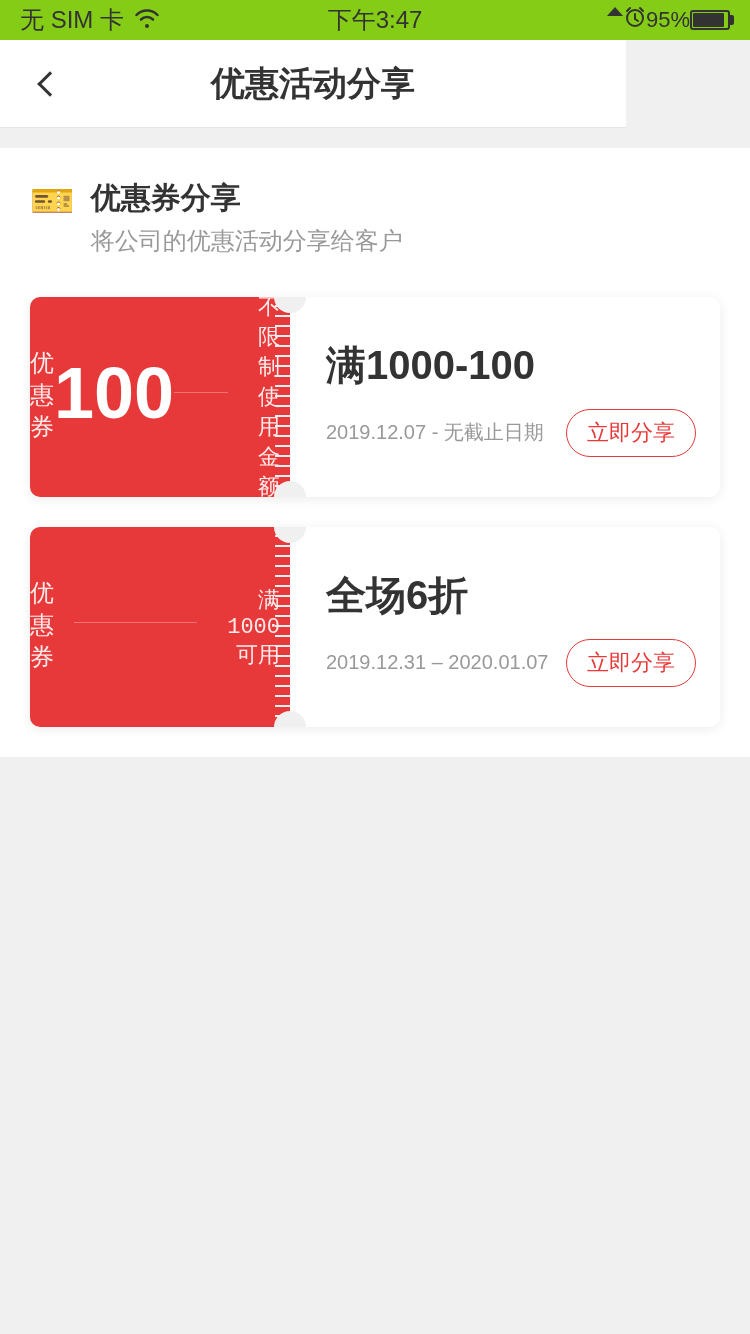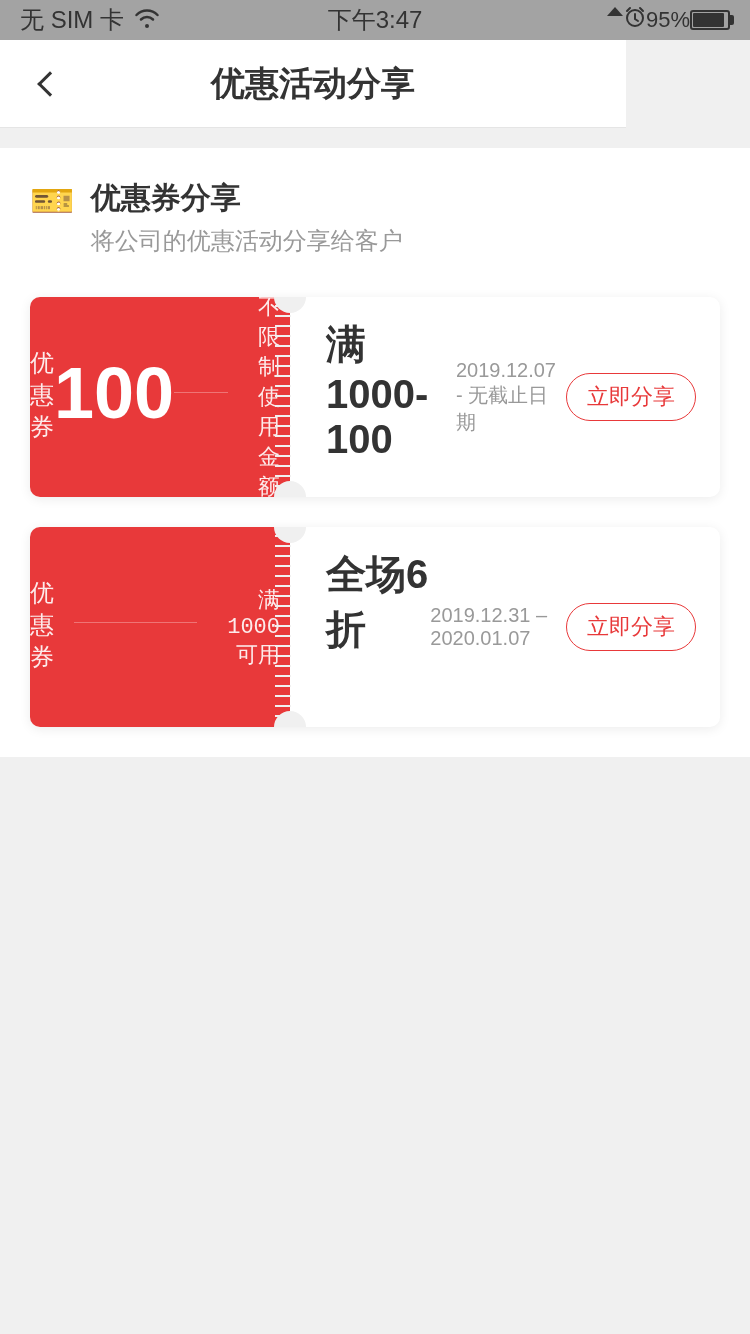--- a/index.html
+++ b/index.html
@@ -10,21 +10,21 @@
       min-height: 1334px;
       background: #f0f0f0;
       font-family: -apple-system, "PingFang SC", "Helvetica Neue", sans-serif;
       color: #333;
     }
 
     
     .status-bar {
       width: 750px;
       height: 40px;
-      background: #a3a3a3;
+      background: #84cc16;
       display: flex;
       align-items: center;
       justify-content: space-between;
       padding: 0 20px;
       font-size: 24px;
       font-weight: 500;
     }
     .status-left {
       display: flex;
       align-items: center;
@@ -238,21 +238,21 @@
       color: rgba(255,255,255,0.9);
       padding: 0 10px;
       text-align: right;
       font-family: Liberation Mono, monospace;
     }
 
     
     .coupon-right {
       flex: 1;
       display: flex;
-      flex-direction: row;
+      flex-direction: column;
       justify-content: center;
       padding: 20px 24px 20px 36px;
     }
     .coupon-name {
       font-size: 40px;
       font-weight: 700;
       color: #333;
       margin-bottom: 16px;
     }
     .coupon-info-row {

